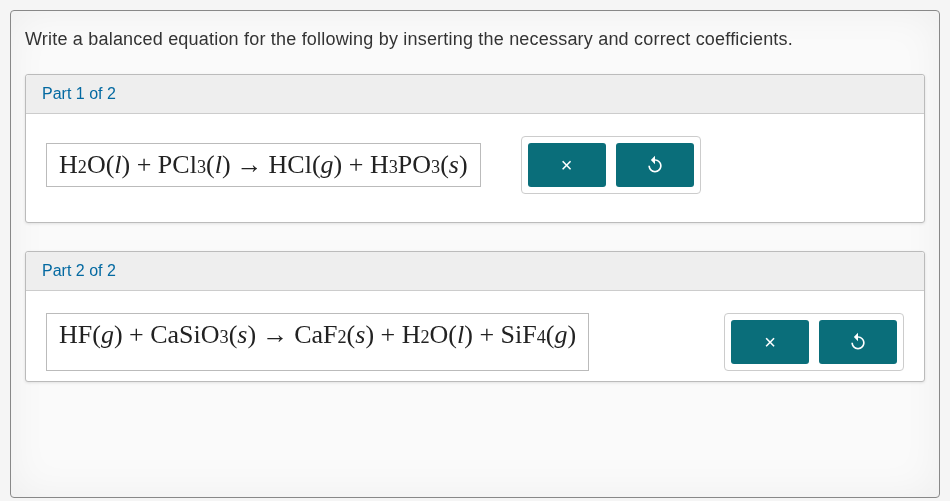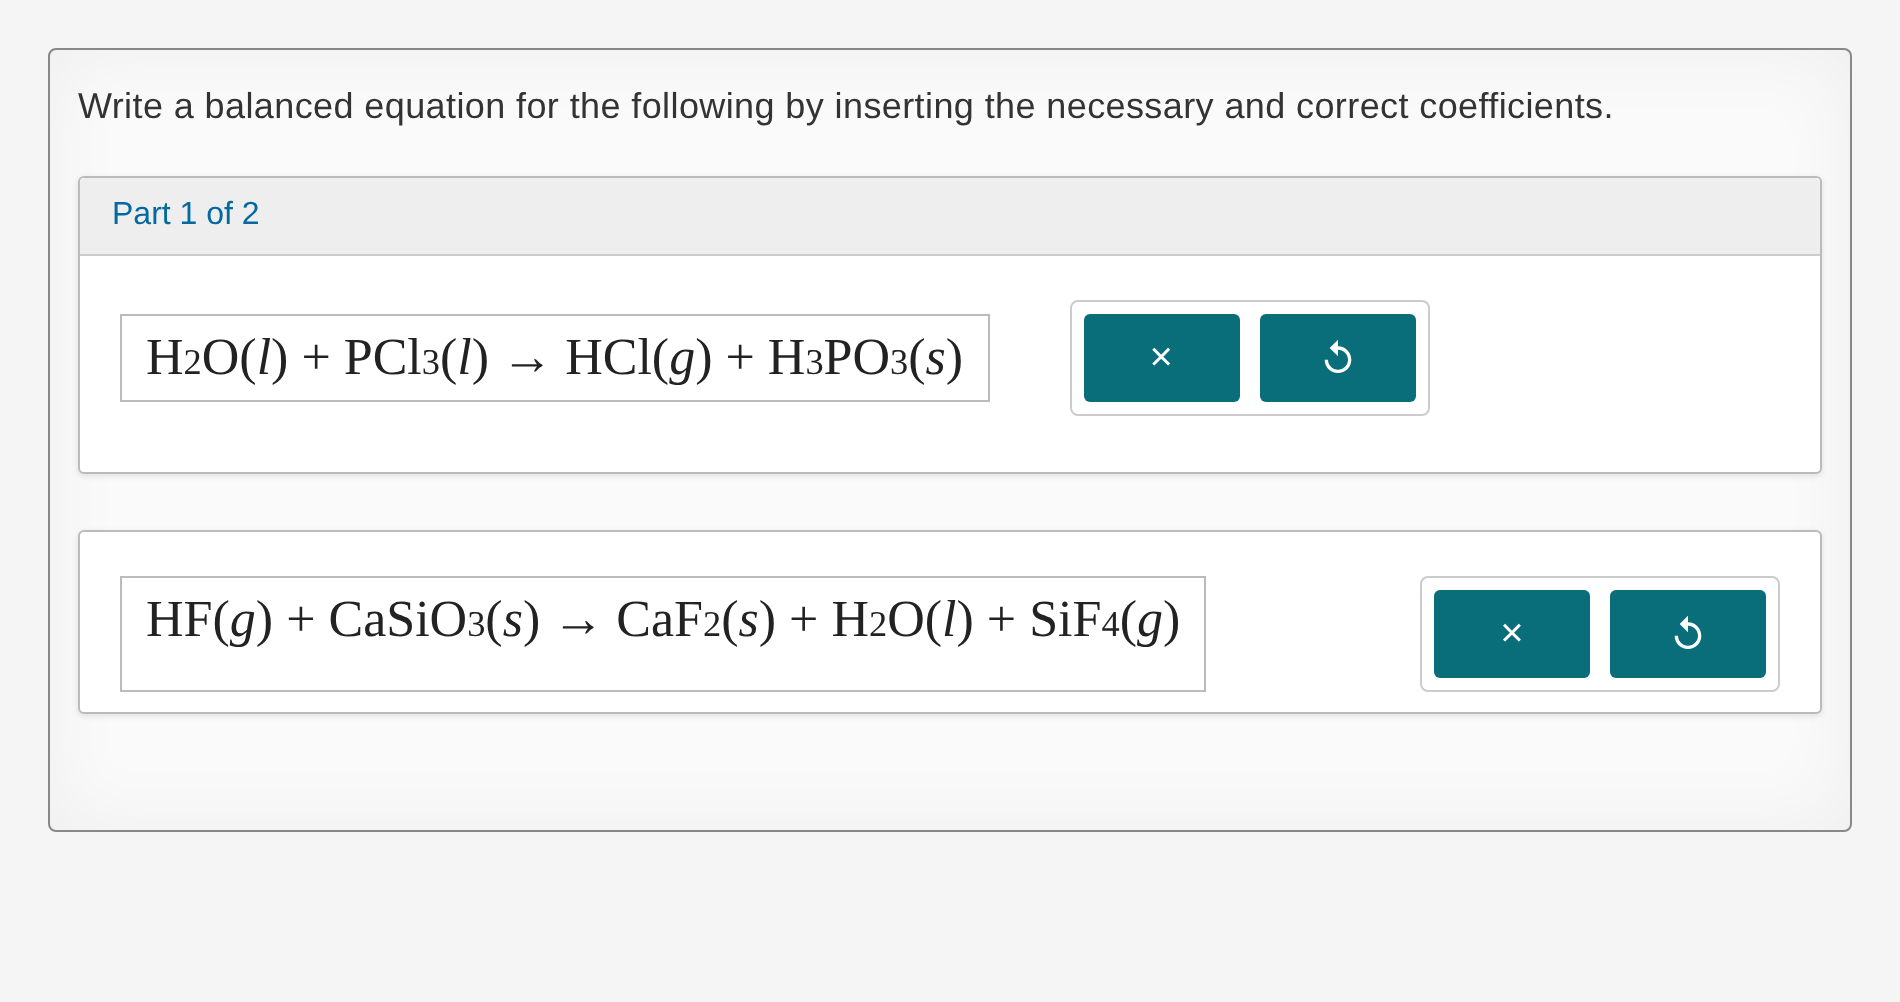--- a/index.html
+++ b/index.html
@@ -8,23 +8,23 @@
       height: 501px;
       background: #f5f5f5;
       font-family: Arial, sans-serif;
       padding: 0;
       overflow: hidden;
     }
     .page {
       background: #fafafa;
       border: 1px solid #888;
       border-radius: 4px;
-      margin: 24px;
+      margin: 10px;
       padding: 18px 14px;
-      height: 392px;
+      height: 488px;
       box-shadow: inset 0 0 40px rgba(0,0,0,0.05);
     }
     .instruction {
       font-size: 18px;
       color: #333;
       margin-bottom: 24px;
       letter-spacing: 0.2px;
     }
     .part-card {
       background: #fff;
@@ -109,20 +109,21 @@
         <button class="btn">
           <svg viewBox="0 0 24 24">
               <path d="M12 5V1L7 6l5 5V7c3.31 0 6 2.69 6 6s-2.69 6-6 6-6-2.69-6-6H4c0 4.42 3.58 8 8 8s8-3.58 8-8-3.58-8-8-8z"></path>
             </svg>
         </button>
       </div>
     </div>
   </div>
 
   <div class="part-card">
+    <div class="part-header">Part 2 of 2</div>
     <div class="part-body part2-body">
       <div class="flex-row">
         <div class="equation-box">HF(<span class="italic">g</span>) + CaSiO<span class="sub">3</span>(<span class="italic">s</span>) <span class="arrow">→</span> CaF<span class="sub">2</span>(<span class="italic">s</span>) + H<span class="sub">2</span>O(<span class="italic">l</span>) + SiF<span class="sub">4</span>(<span class="italic">g</span>)</div>
         <div class="btn-group">
           <button class="btn">
             <span>×</span>
           </button>
           <button class="btn">
             <svg viewBox="0 0 24 24">
                 <path d="M12 5V1L7 6l5 5V7c3.31 0 6 2.69 6 6s-2.69 6-6 6-6-2.69-6-6H4c0 4.42 3.58 8 8 8s8-3.58 8-8-3.58-8-8-8z"></path>

